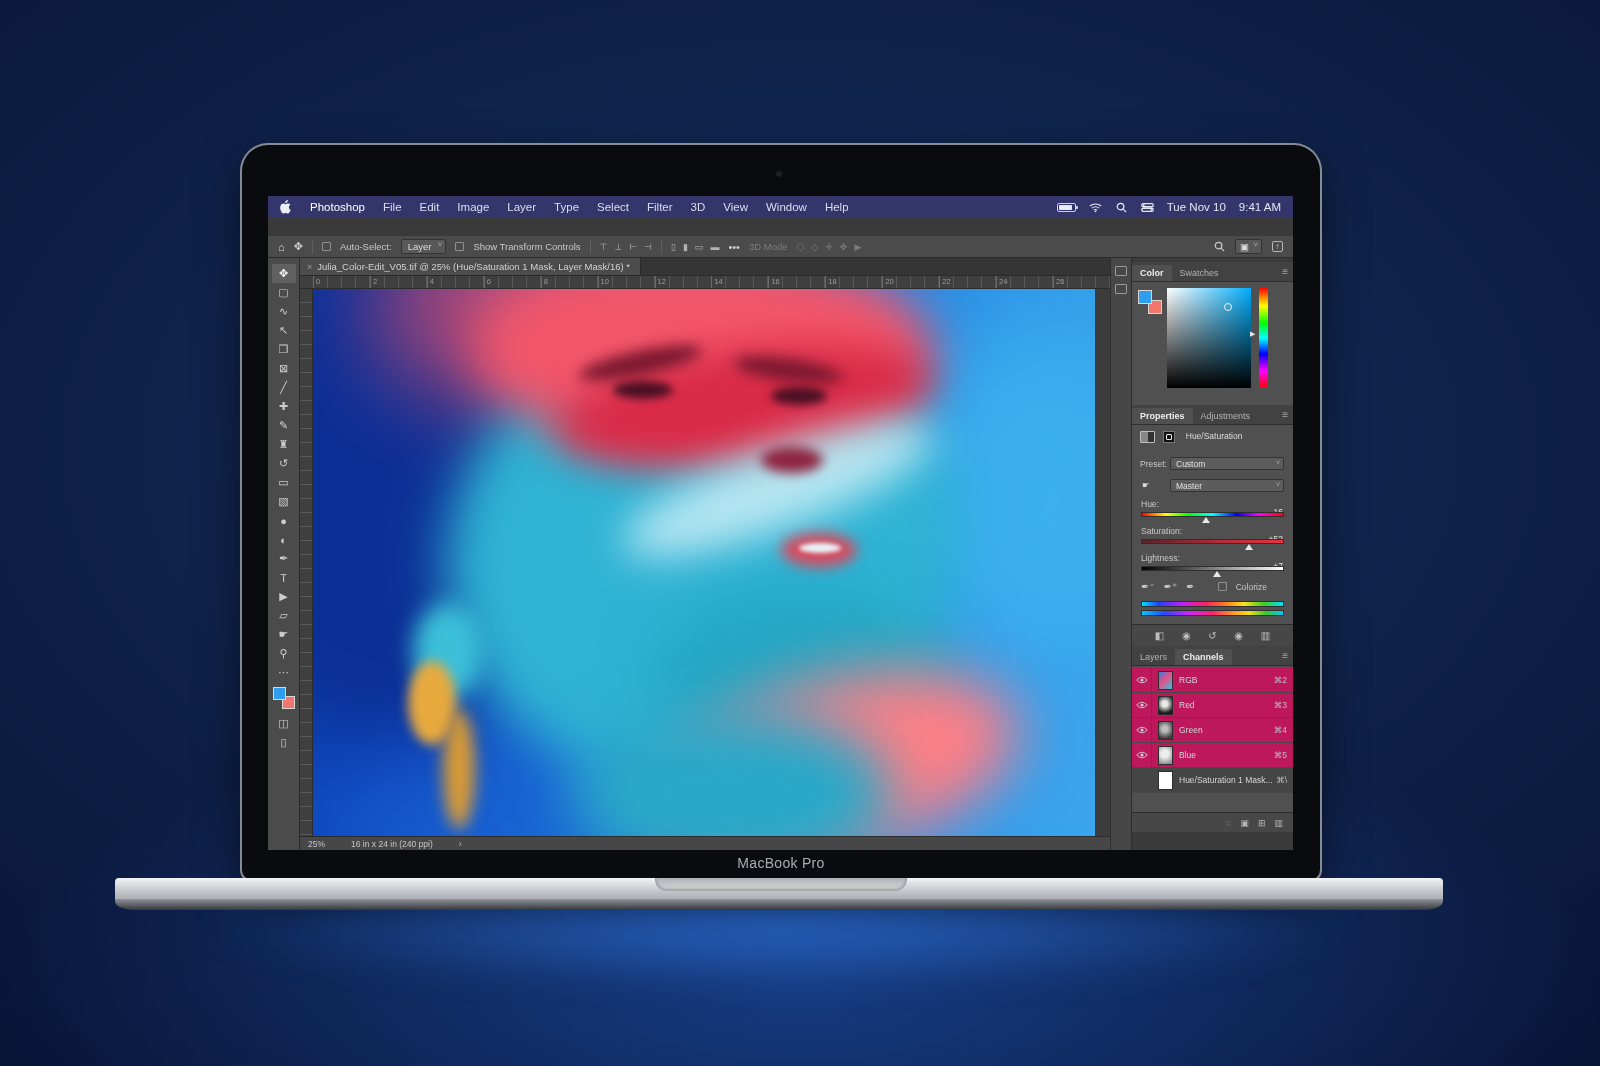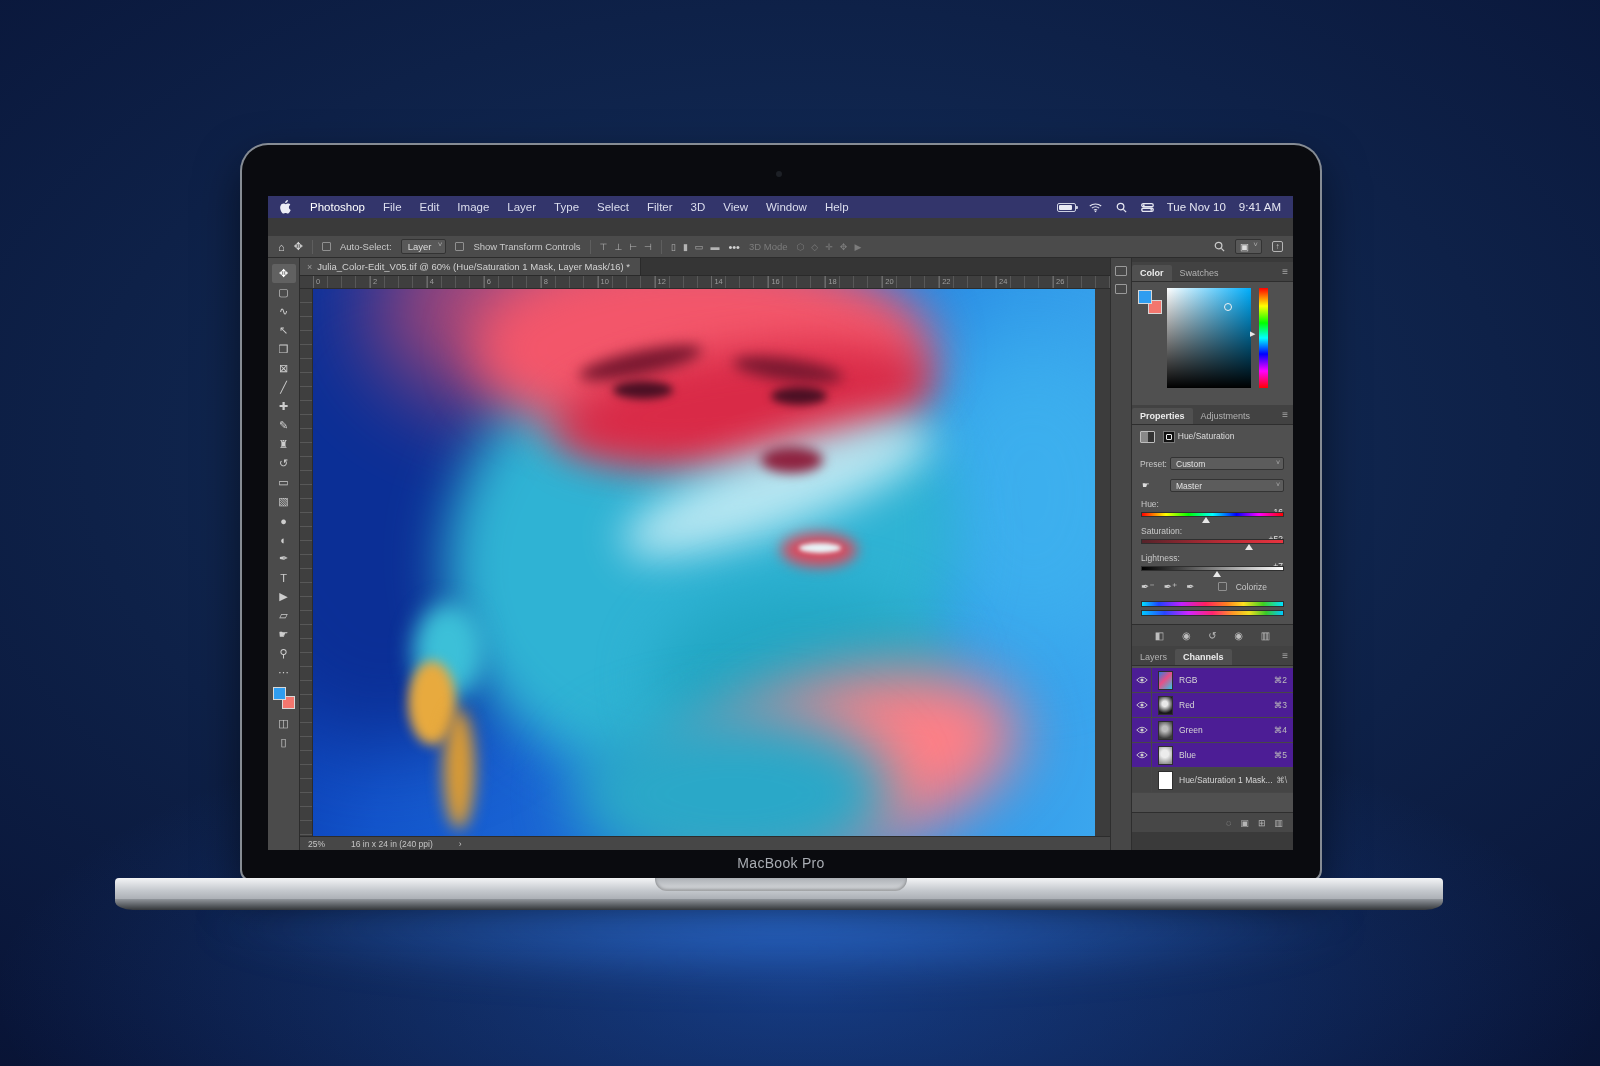--- a/index.html
+++ b/index.html
@@ -163,21 +163,21 @@
   .val { position:absolute; right:10px; top:8px; color:#e0e0e0; }
   .droppers { display:flex; gap:9px; align-items:center; padding-left:9px; }
   .drop { color:#cfcfcf; font-size:10px; transform:rotate(0deg); }
   .spec { position:absolute; left:9px; right:9px; height:6px; border:1px solid #2f2f2f; }
   .spec1 { background:linear-gradient(90deg,#00e0ff,#2040ff 12%,#c020ff 28%,#ff2060 45%,#ff8020 60%,#ffe020 72%,#40d020 86%,#00e0ff); }
   .spec2 { background:linear-gradient(90deg,#00c8ff,#2846ff 16%,#d024ff 33%,#ff2470 50%,#ff9428 64%,#f0e020 76%,#38c828 88%,#00c8ff); }
   .pfoot { position:absolute; left:0; bottom:0; width:161px; height:22px; background:#474747;
     border-top:1px solid #2e2e2e; display:flex; align-items:center; justify-content:space-around; padding:0 14px; }
   .pfoot span { color:#bdbdbd; font-size:10px; }
 
-  .chrow { position:absolute; left:0; width:161px; height:25px; background:#4c1d95;
+  .chrow { position:absolute; left:0; width:161px; height:25px; background:#be185d;
     border-bottom:1px solid #474747; display:flex; align-items:center; }
   .chrow.sel { background:#454545;align-items:center; }
   .eyebox { width:20px; display:flex; justify-content:center; border-right:1px solid #474747; align-self:stretch; align-items:center; }
   .thumbimg { width:15px; height:19px; margin:0 6px; border:1px solid #2e2e2e; }
   .t-rgb { background:linear-gradient(135deg,#2f7fe0,#e84f86 45%,#30c7e8); }
   .t-red { background:radial-gradient(circle at 45% 40%, #e8e8e8 22%, #1a1a1a 75%); }
   .t-green { background:radial-gradient(circle at 45% 40%, #bdbdbd 22%, #3c3c3c 78%); }
   .t-blue { background:radial-gradient(circle at 45% 40%, #ececec 30%, #8f8f8f 85%); }
   .t-mask { background:#fff; }
   .chname { color:#d6d6d6; font-size:8.5px; flex:1; white-space:nowrap; overflow:hidden; }
@@ -278,21 +278,21 @@
               <path d="M8 8l3 3"></path>
           </svg>
           <span class="dd" style="padding:1px 12px 1px 4px">▣</span>
           <span class="share-ico">↑</span>
         </span>
       </div>
 
       <div class="tabbar">
         <div class="doctab">
           <span class="tabx">×</span>
-          <span>Julia_Color-Edit_V05.tif @ 60% (Hue/Saturation 1 Mask, Layer Mask/16) *</span>
+          <span>Julia_Color-Edit_V05.tif @ 25% (Hue/Saturation 1 Mask, Layer Mask/16) *</span>
         </div>
       </div>
 
       <div class="toolbar">
         <div id="tools">
             <div class="tool sel">
               <span class="tg">✥</span>
             </div>
             <div class="tool">
               <span class="tg">▢</span>
@@ -474,21 +474,21 @@
 
         <div class="panel p-props">
           <div class="phead">
             <span class="ptab on">Properties</span>
             <span class="ptab">Adjustments</span>
             <span class="pmenu">≡</span>
           </div>
           <div class="prow" style="top:26px;padding-left:8px;">
             <span class="adjbtn"></span>
             <span class="maskbtn"></span>
-            <span style="color:#dedede">Hue/Saturation</span>
+            <span style="margin-left:8px;color:#dedede">Hue/Saturation</span>
           </div>
           <div class="prow" style="top:52px;">
             <span style="position:absolute;left:8px;top:2px">Preset:</span>
             <span class="pfield">Custom</span>
           </div>
           <div class="prow" style="top:74px;">
             <span style="position:absolute;left:10px;top:1px;color:#dcdcdc">☛</span>
             <span class="pfield">Master</span>
           </div>
 

